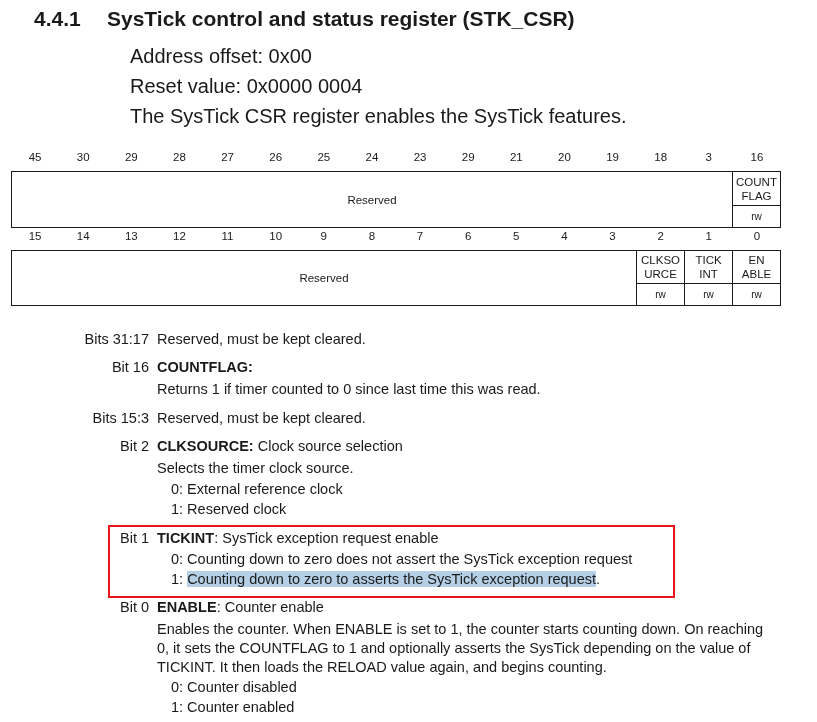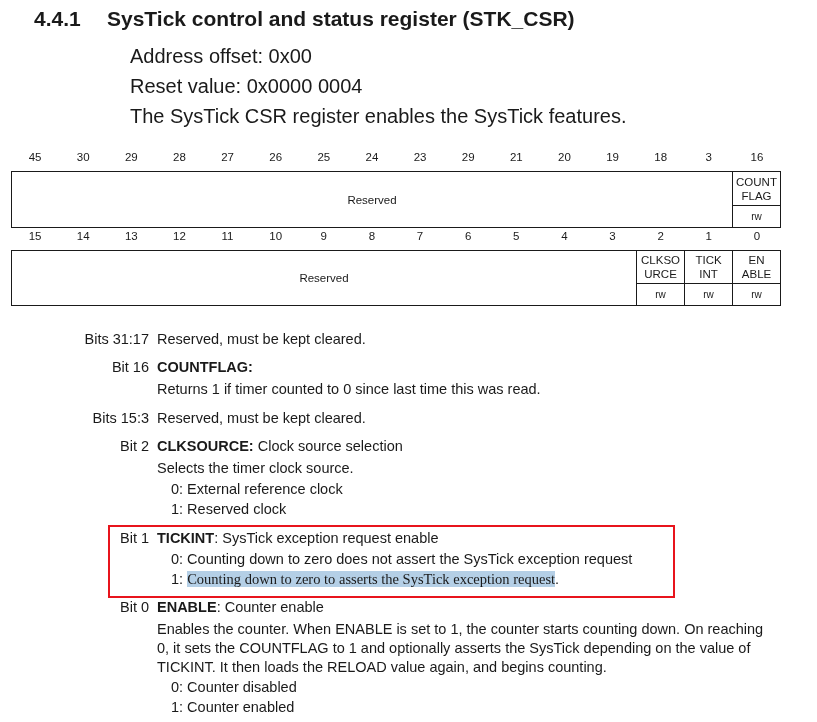--- a/index.html
+++ b/index.html
@@ -15,21 +15,21 @@
   .box { position: absolute; left: 0; width: 770px; border: 1px solid #1a1a1a; box-sizing: border-box; display: flex; }
   .field { box-sizing: border-box; border-left: 1px solid #1a1a1a; display: flex; flex-direction: column; }
   .field:first-child { border-left: none; }
   .field .fname { flex: 1; display: flex; align-items: center; justify-content: center; text-align: center;
                   font-size: 11.5px; line-height: 14px; white-space: pre-line; }
   .field .facc { height: 21px; border-top: 1px solid #1a1a1a; display: flex; align-items: center; justify-content: center;
                  font-size: 10px; }
   .desc { position: absolute; font-size: 14.5px; white-space: nowrap; }
   .lbl { position: absolute; text-align: right; font-size: 14.5px; white-space: nowrap; }
   b { font-weight: bold; }
-  .hl { background: #b4cfe6; font-family: Liberation Serif, serif; }
+  .hl { background: #b4cfe6; }
   .redbox { position: absolute; left: 108px; top: 525px; width: 567px; height: 73px;
             border: 2px solid #e8141c; box-sizing: border-box; }
 </style>
 </head>
 <body>
 
 <div class="abs sec-num">4.4.1</div>
 <div class="abs sec-title">SysTick control and status register (STK_CSR)</div>
 <div class="abs meta" style="top:45px">Address offset: 0x00</div>
 <div class="abs meta" style="top:75px">Reset value: 0x0000 0004</div>

